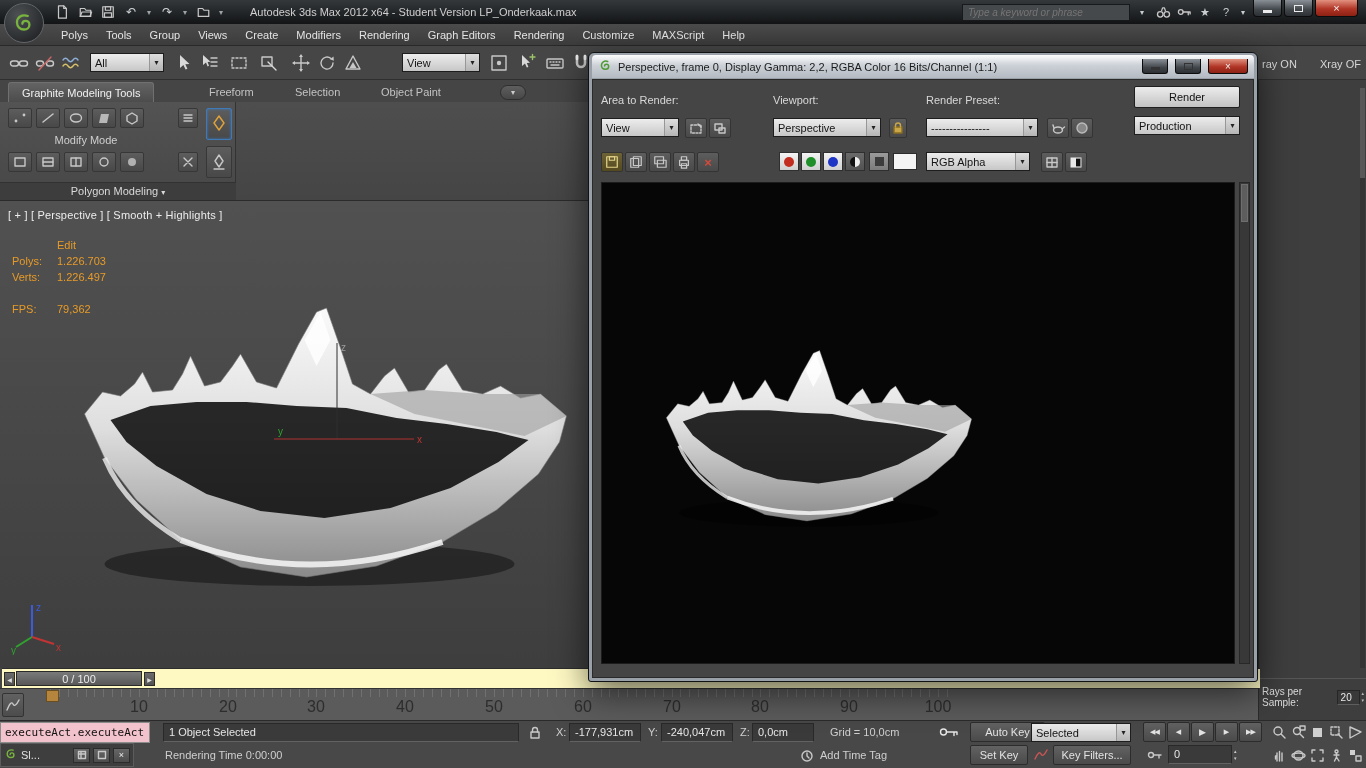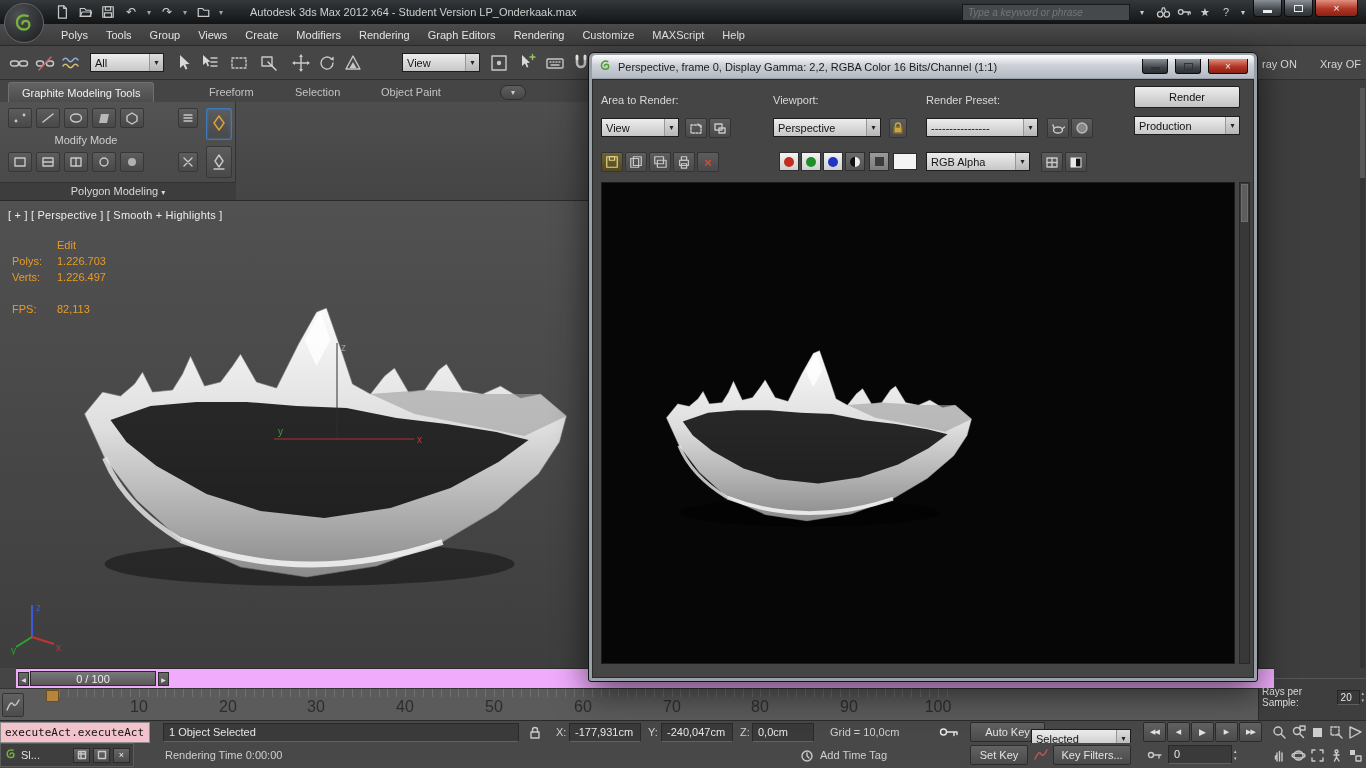--- a/index.html
+++ b/index.html
@@ -52,21 +52,21 @@
 #vp-axis{position:absolute;left:10px;top:396px}
 
 #right-panel{left:1258px;top:80px;width:108px;height:640px;background:#3e3e3e;border-left:1px solid #2b2b2b}
 #rays-row{position:absolute;left:3px;top:606px;width:102px;color:#dcdcdc;font-size:10px;display:flex;align-items:center}
 #rays-field{margin-left:3px;width:26px;height:15px;background:#393939;border:1px solid #262626;border-bottom-color:#5e5e5e;color:#e8e8e8;font-size:10px;padding-left:3px;line-height:13px}
 #rays-spin{display:flex;flex-direction:column;font-size:5px;color:#bbb;line-height:7px;margin-left:1px}
 #rp-divider{position:absolute;left:0;top:598px;width:108px;border-top:1px solid #565656}
 #rp-scroll{position:absolute;right:1px;top:8px;width:5px;height:580px;background:#343434}
 #rp-scroll .thumb{width:5px;height:90px;background:#585858}
 
-#timeslider{left:16px;top:668px;width:1258px;height:20px;background:#f0abfc;border-top:1px solid #2d2d2d}
+#timeslider{left:2px;top:668px;width:1258px;height:20px;background:#fef9c3;border-top:1px solid #2d2d2d}
 .ts-arrow{position:absolute;top:3px;width:11px;height:14px;background:linear-gradient(#6b6b6b,#525252);border:1px solid #2c2c2c;color:#ddd;font-size:6px;display:flex;align-items:center;justify-content:center}
 #ts-thumb{position:absolute;left:14px;top:2px;width:126px;height:15px;background:linear-gradient(#7a7a7a,#585858);border:1px solid #2a2a2a;text-align:center;line-height:14px;color:#ebebeb}
 #trackbar{left:0;top:688px;width:1258px;height:32px;background:#5b5b5b;border-top:1px solid #333}
 #tb-ruler{position:absolute;left:50px;top:0;width:898px;height:8px;background:repeating-linear-gradient(90deg,#707070 0 1px,transparent 1px 8.88px)}
 .tb-num{position:absolute;top:9px;width:30px;text-align:center;color:#2d2d2d;font-size:16px}
 #tb-marker{position:absolute;left:46px;top:1px;width:13px;height:12px;background:#b5853e;border:1px solid #6b4e1f}
 #mini-curve-btn{position:absolute;left:2px;top:4px;width:22px;height:24px;background:linear-gradient(#616161,#4c4c4c);border:1px solid #333;border-radius:2px;display:flex;align-items:center;justify-content:center}
 
 #status1{left:0;top:720px;width:1366px;height:23px;background:#484848;border-top:1px solid #2a2a2a}
 #status2{left:0;top:743px;width:1366px;height:25px;background:#484848}
@@ -396,21 +396,21 @@
     <div class="srow">
           <span class="sl">Polys:</span>
           <span>1.226.703</span>
         </div>
     <div class="srow">
           <span class="sl">Verts:</span>
           <span>1.226.497</span>
         </div>
     <div class="srow" style="margin-top:16px">
           <span class="sl">FPS:</span>
-          <span>82,113</span>
+          <span>79,362</span>
         </div>
   </div>
   <svg class="abs" style="left:52px;top:95px" width="525" height="300" viewBox="0 0 520 300">
         <use href="#jawshape"></use>
       </svg>
   <svg class="abs" style="left:262px;top:136px" width="170" height="112" viewBox="0 0 170 112">
     <line x1="75" y1="6" x2="75" y2="102" stroke="#2e2e2e"></line>
     <line x1="12" y1="102" x2="152" y2="102" stroke="#b03030"></line>
     <text x="79" y="14" fill="#9a9a9a" font-size="10">z</text>
     <text x="16" y="98" fill="#2fa32f" font-size="10">y</text>
@@ -483,21 +483,21 @@
   <span class="slabel" style="left:740px">Z:</span>
   <div class="sfield" style="left:752px;top:2px;width:62px">0,0cm</div>
   <span class="slabel" style="left:830px">Grid = 10,0cm</span>
   <div class="navbtn i" style="left:936px;top:1px;width:26px">
         <svg width="20" height="12" viewBox="0 0 20 12">
           <circle cx="4.5" cy="6" r="3" stroke="#e8e8e8"></circle>
           <path d="M7.5 6H18M15 6v3.5M18 6v2.5" stroke="#e8e8e8"></path>
         </svg>
       </div>
   <div class="sbtn" style="left:970px;top:1px;width:75px">Auto Key</div>
-  <div class="combo abs" style="left:1031px;top:8px;width:100px">
+  <div class="combo abs" style="left:1031px;top:2px;width:100px">
     <span class="clabel">Selected</span>
     <span class="carrow">▾</span>
   </div>
   <div class="sbtn" style="left:1143px;top:1px;width:23px;font-size:7px;letter-spacing:-1px">◀◀</div>
   <div class="sbtn" style="left:1167px;top:1px;width:23px;font-size:7px">◀</div>
   <div class="sbtn" style="left:1191px;top:1px;width:23px;font-size:9px">▶</div>
   <div class="sbtn" style="left:1215px;top:1px;width:23px;font-size:7px">▶</div>
   <div class="sbtn" style="left:1239px;top:1px;width:23px;font-size:7px;letter-spacing:-1px">▶▶</div>
   <div class="navbtn i" style="left:1270px;top:1px">
         <svg width="15" height="15" viewBox="0 0 15 15">

